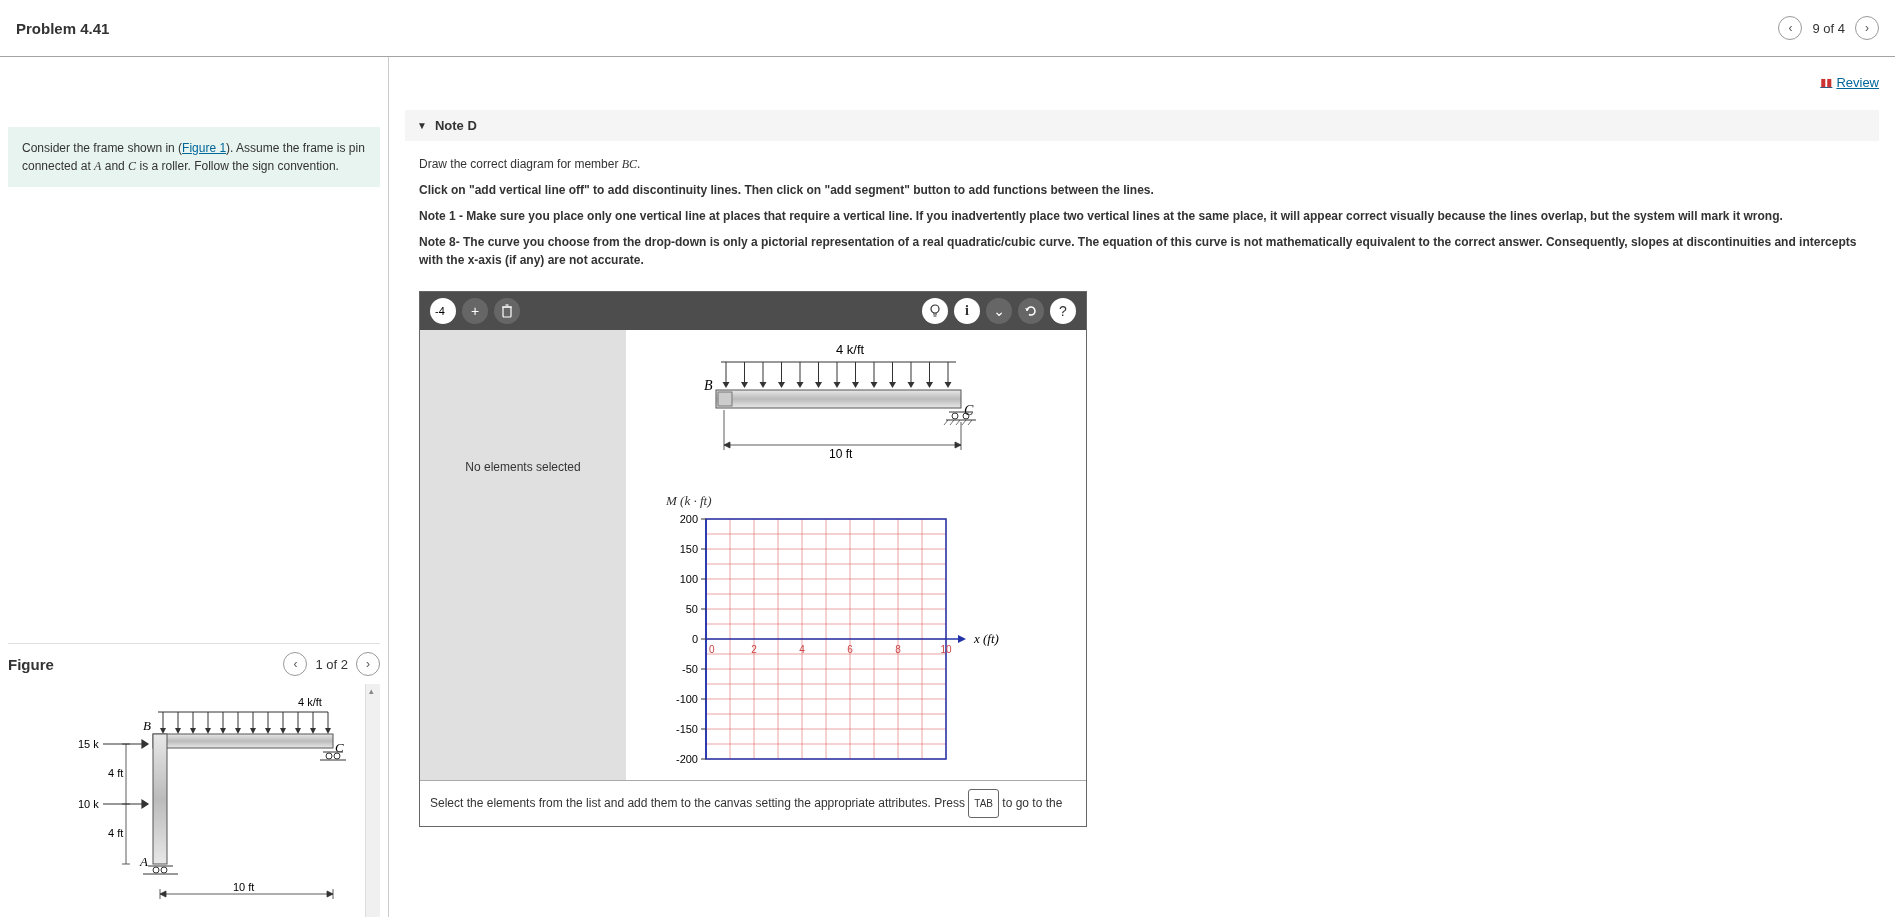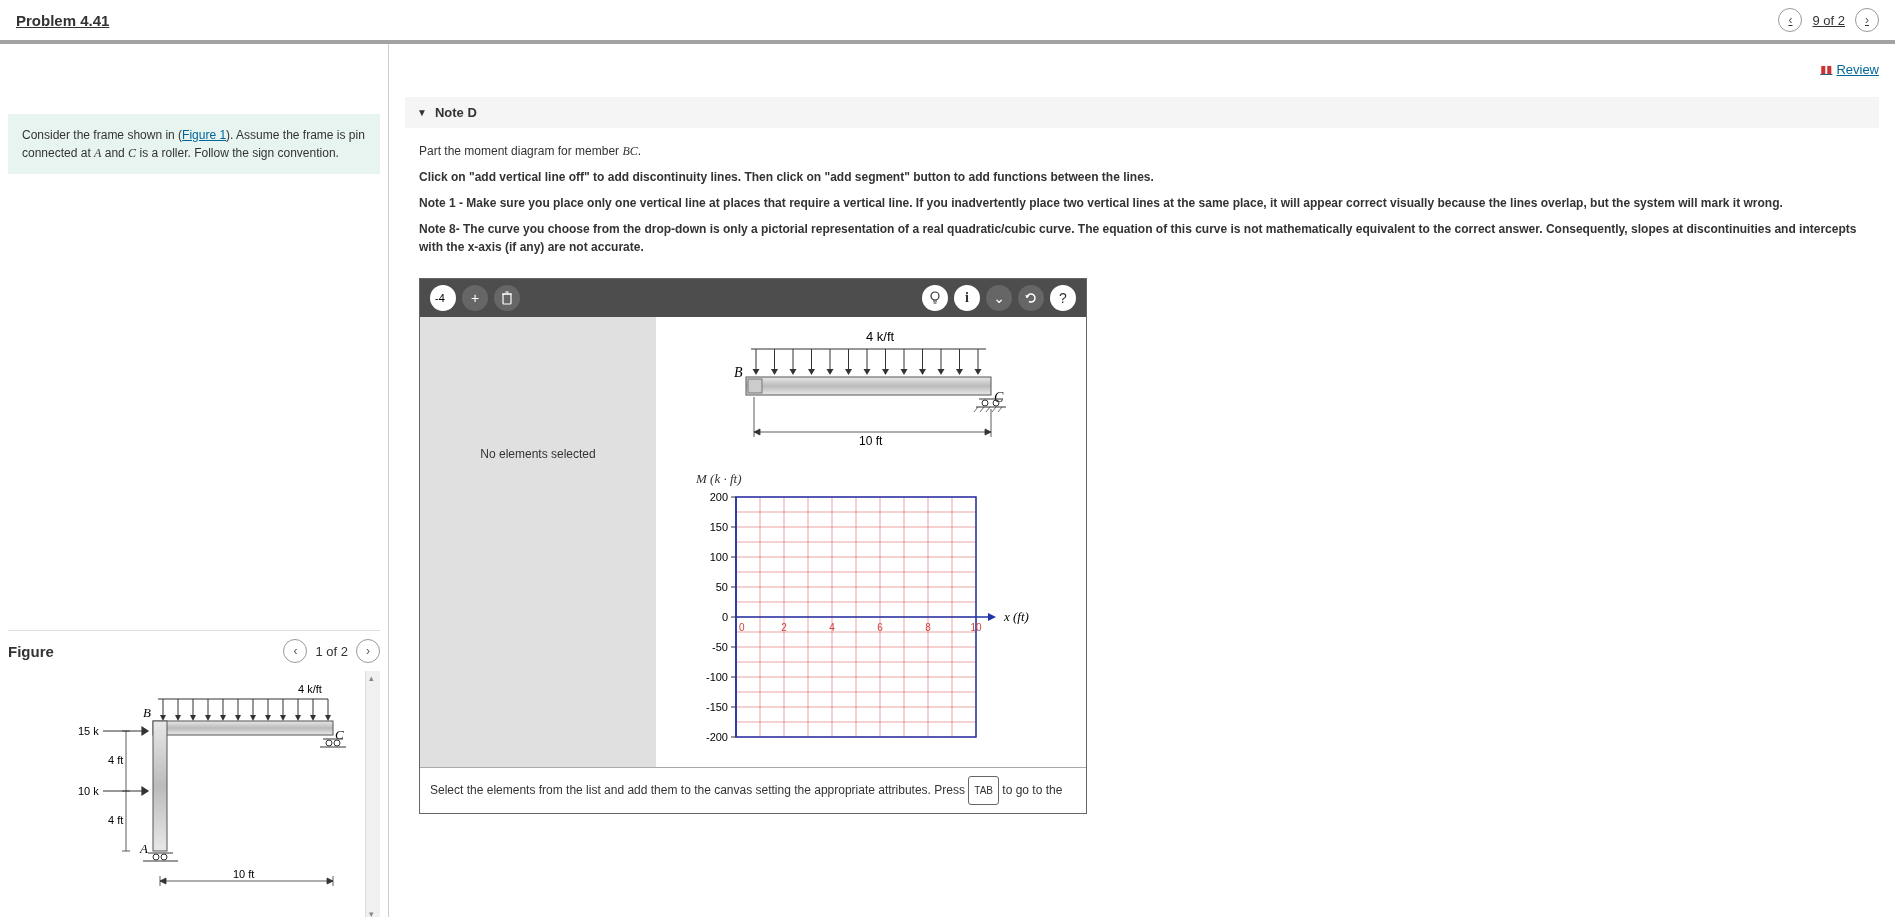--- a/index.html
+++ b/index.html
@@ -1,17 +1,17 @@
 <!DOCTYPE html>
 <html><head>
 <meta charset="utf-8">
 <style>
 * { box-sizing: border-box; margin: 0; padding: 0; }
 body { font-family: Arial, Helvetica, sans-serif; font-size: 13px; color: #333; background: #fff; }
-.header { display: flex; justify-content: space-between; align-items: center; padding: 8px 16px; border-bottom: 4px solid #a3a3a3; text-decoration: underline; }
+.header { display: flex; justify-content: space-between; align-items: center; padding: 16px 16px; border-bottom: 1px solid #a3a3a3; }
 .header-title { font-weight: bold; font-size: 15px; }
 .header-nav { display: flex; align-items: center; gap: 10px; }
 .nav-btn { width: 24px; height: 24px; border: 1px solid #999; border-radius: 50%; background: #fff; display: flex; align-items: center; justify-content: center; cursor: pointer; font-size: 12px; color: #555; }
 .main { display: flex; height: calc(100vh - 40px); }
 .left-panel { width: 389px; border-right: 1px solid #ccc; padding: 0; display: flex; flex-direction: column; position: relative; }
 .problem-desc { background: #e8f4f0; padding: 12px 14px; font-size: 12px; line-height: 1.5; margin: 70px 8px 10px 8px; }
 .problem-desc a { color: #006699; text-decoration: underline; }
 .italic { font-style: italic; font-family: 'Times New Roman', serif; }
 .figure-section { margin-top: auto; padding: 0 8px 0 8px; }
 .figure-header { display: flex; justify-content: space-between; align-items: center; padding: 8px 0; border-top: 1px solid #e0e0e0; }
@@ -29,35 +29,35 @@
 .part-header .caret { font-size: 10px; }
 .instructions { padding: 0 14px 14px 14px; font-size: 12px; line-height: 1.5; }
 .instructions p { margin-bottom: 8px; }
 .instructions .bold { font-weight: bold; }
 .canvas-wrapper { border: 1px solid #666; margin: 0 14px; width: 668px; }
 .canvas-toolbar { background: #4d4d4d; padding: 6px 10px; display: flex; justify-content: space-between; align-items: center; }
 .tb-group { display: flex; gap: 6px; }
 .tb-btn { width: 26px; height: 26px; border-radius: 50%; background: #fff; border: none; display: flex; align-items: center; justify-content: center; cursor: pointer; font-size: 14px; color: #333; }
 .tb-btn.dark { background: #666; color: #fff; }
 .canvas-body { display: flex; height: 450px; }
-.canvas-sidebar { width: 236px; background: #e0e0e0; display: flex; align-items: flex-start; justify-content: center; padding-top: 130px; font-size: 12px; color: #333; }
+.canvas-sidebar { width: 206px; background: #e0e0e0; display: flex; align-items: flex-start; justify-content: center; padding-top: 130px; font-size: 12px; color: #333; }
 .canvas-main { flex: 1; background: #fff; padding: 10px; position: relative; }
 .canvas-footer { border-top: 1px solid #aaa; padding: 8px 10px; font-size: 12px; background: #fff; }
 .tab-key { border: 1px solid #666; border-radius: 3px; padding: 8px 5px; font-size: 10px; display: inline-block; }
-.chart-area { position: relative; height: 280px; margin-top: 1px; }
+.chart-area { position: relative; height: 280px; margin-top: 10px; }
 .chart-title { font-style: italic; font-family: 'Times New Roman', serif; font-size: 13px; margin-left: 30px; }
 </style>
 </head>
 <body>
 
 <div class="header">
   <div class="header-title">Problem 4.41</div>
   <div class="header-nav">
     <button class="nav-btn">‹</button>
-    <span>9 of 2</span>
+    <span>9 of 4</span>
     <button class="nav-btn">›</button>
   </div>
 </div>
 
 <div class="main">
   <div class="left-panel">
     <div class="problem-desc">
       <span>Consider the frame shown in (</span><a href="#">Figure 1</a><span>). Assume the frame is pin connected at </span><span class="italic">A</span><span> and </span><span class="italic">C</span><span> is a roller. Follow the sign convention.</span>
     </div>
 
@@ -172,21 +172,21 @@
           <span>Review</span>
         </a>
     </div>
 
     <div class="part-header">
       <span class="caret">▼</span>
       <span>Note D</span>
     </div>
 
     <div class="instructions">
-      <p><span>Part the moment diagram for member </span><span class="italic">BC</span><span>.</span></p>
+      <p><span>Draw the correct diagram for member </span><span class="italic">BC</span><span>.</span></p>
       <p class="bold">Click on "add vertical line off" to add discontinuity lines. Then click on "add segment" button to add functions between the lines.</p>
       <p class="bold">Note 1 - Make sure you place only one vertical line at places that require a vertical line. If you inadvertently place two vertical lines at the same place, it will appear correct visually because the lines overlap, but the system will mark it wrong.</p>
       <p class="bold">Note 8- The curve you choose from the drop-down is only a pictorial representation of a real quadratic/cubic curve. The equation of this curve is not mathematically equivalent to the correct answer. Consequently, slopes at discontinuities and intercepts with the x-axis (if any) are not accurate.</p>
     </div>
 
     <div class="canvas-wrapper">
       <div class="canvas-toolbar">
         <div class="tb-group">
           <button class="tb-btn">
               <svg width="16" height="16" viewBox="0 0 16 16">

